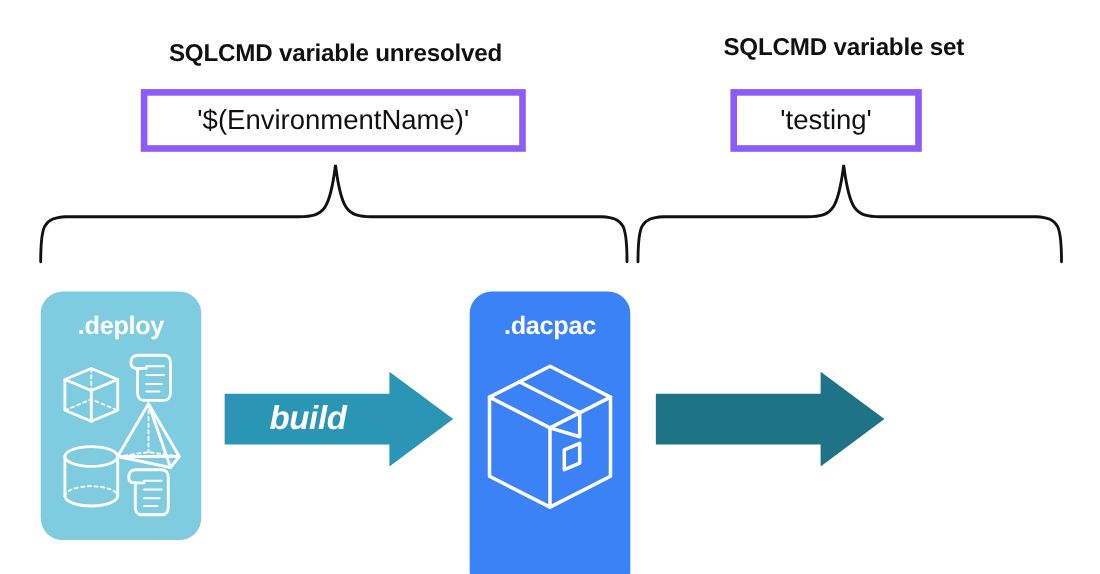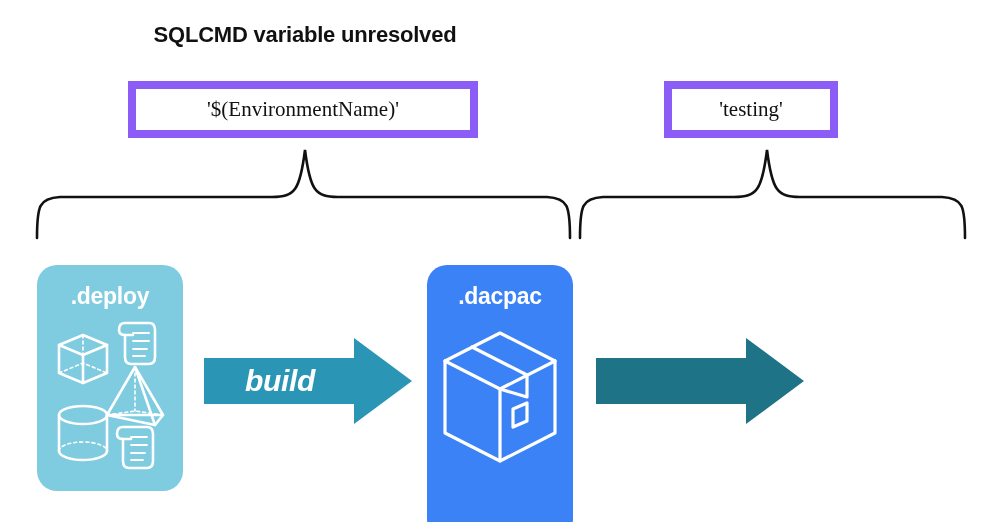--- a/index.html
+++ b/index.html
@@ -29,34 +29,34 @@
   .heading {
     position: absolute;
     font-family: "Liberation Sans", sans-serif;
     font-weight: bold;
     font-size: 22px;
     letter-spacing: -0.2px;
     color: #111111;
     text-align: center;
     white-space: nowrap;
   }
-  #heading-left  { left: 105px; top: 22px; width: 400px; }
+  #heading-left  { left: 105px; top: 35px; width: 400px; }
   #heading-right { left: 607px; top: 30px; width: 320px; }
 
   
   .code-box {
     position: absolute;
     box-sizing: border-box;
     background: #ffffff;
-    border: 8px solid #8b5cf6;
+    border: 6px solid #8b5cf6;
     display: flex;
     align-items: center;
     justify-content: center;
-    font-family: Liberation Serif, serif;
-    font-size: 21px;
+    font-family: Liberation Sans, sans-serif;
+    font-size: 25px;
     color: #111111;
     white-space: nowrap;
   }
   #code-box-left  { left: 128px; top: 81px; width: 350px; height: 57px; }
   #code-box-right { left: 664px; top: 81px; width: 174px; height: 57px; }
 
   
   #brace-layer {
     position: absolute;
     left: 0; top: 0;
@@ -125,20 +125,21 @@
     font-style: italic;
   }
 </style>
 </head>
 <body>
 
 <div id="canvas">
 
   <div class="heading" id="heading-left">SQLCMD variable unresolved</div>
 
+  <div class="heading" id="heading-right">SQLCMD variable set</div>
 
   <div class="code-box" id="code-box-left">'$(EnvironmentName)'</div>
 
   <div class="code-box" id="code-box-right">'testing'</div>
 
   <svg id="brace-layer" viewBox="0 0 1000 522">
 
     <g fill="none" stroke="#111111" stroke-width="2.6" stroke-linecap="round">
       <path d="M 37,238
                C 37,206 39,198 60,197

